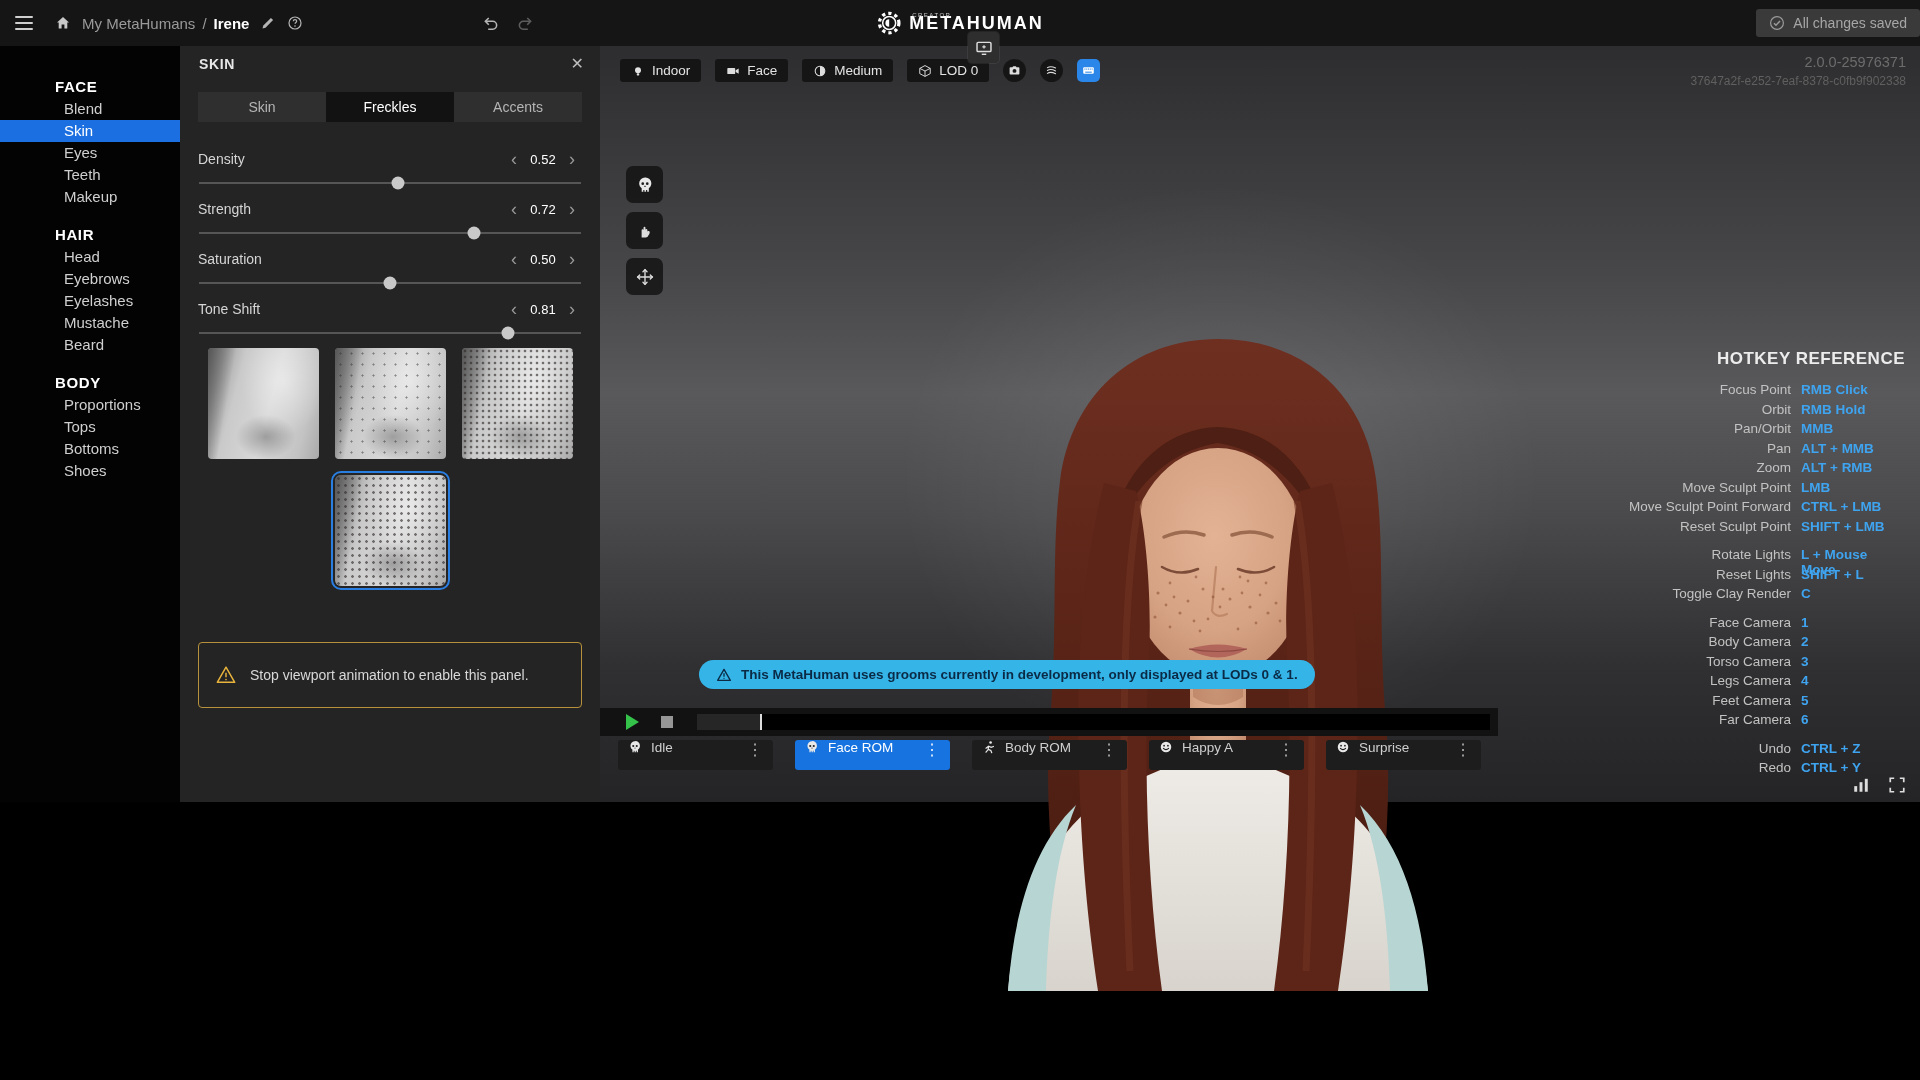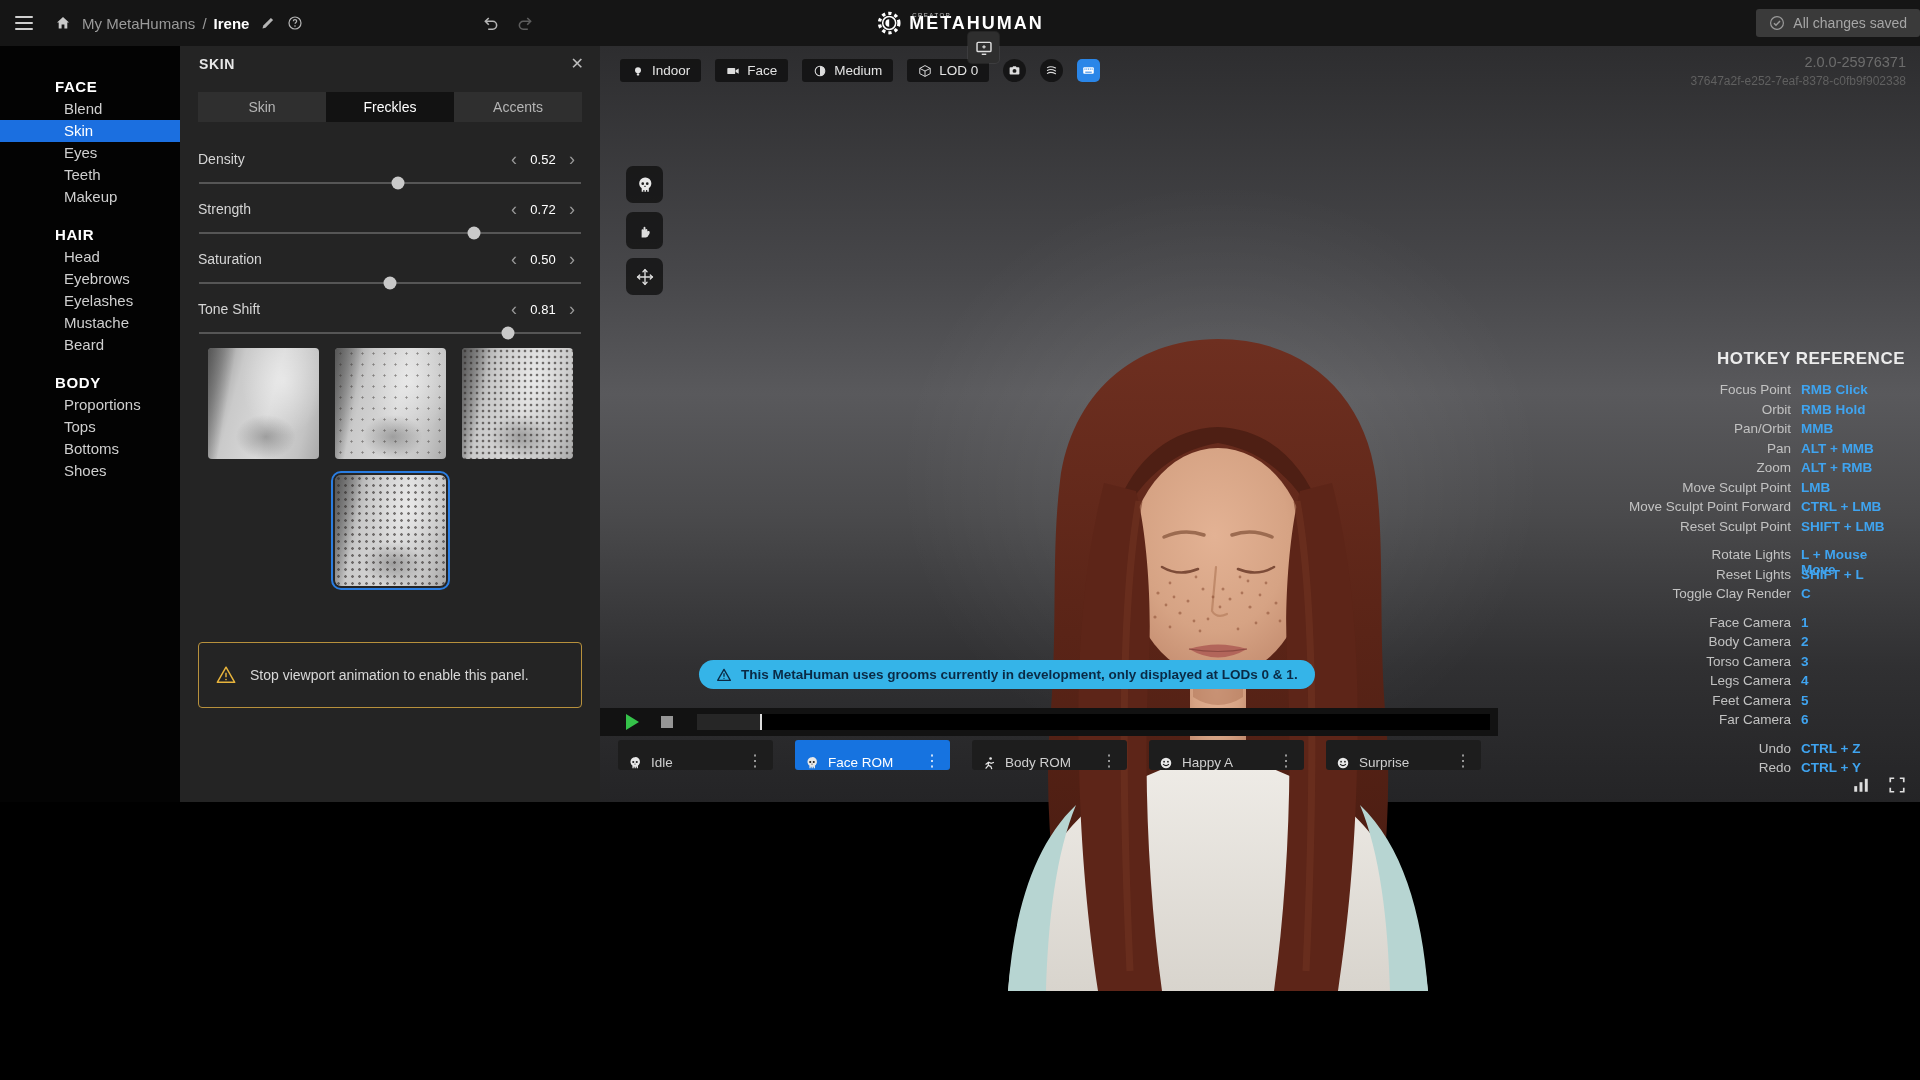--- a/index.html
+++ b/index.html
@@ -110,21 +110,21 @@
   .notification{position:absolute;bottom:113px;left:99px;height:29px;background:#35b4e8;border-radius:15px;display:flex;align-items:center;gap:9px;padding:0 17px;color:#0a2a45;font-size:13.5px;font-weight:700;z-index:6;white-space:nowrap;}
 
   .playbar{position:absolute;left:0;bottom:66px;width:898px;height:28px;background:#121212;display:flex;align-items:center;z-index:6;}
   .play{width:0;height:0;border-left:13px solid #35c24a;border-top:8px solid transparent;border-bottom:8px solid transparent;margin-left:26px;cursor:pointer;}
   .stop{width:12px;height:12px;background:#969696;margin-left:22px;cursor:pointer;}
   .timeline{flex:1;height:16px;background:#000;margin:0 8px 0 24px;position:relative;cursor:pointer;}
   .tl-buffer{position:absolute;left:0;top:0;bottom:0;background:#262626;}
   .tl-head{position:absolute;top:0;bottom:0;width:2px;background:#dcdcdc;}
 
   .anim-row{position:absolute;left:18px;bottom:32px;display:flex;gap:22px;z-index:6;}
-  .anim-btn{width:155px;height:30px;background:#1d1d1d;border-radius:3px;display:flex;align-items:flex-end;padding:0 7px 0 10px;cursor:pointer;color:#cfcfcf;}
+  .anim-btn{width:155px;height:30px;background:#1d1d1d;border-radius:3px;display:flex;align-items:flex-start;padding:0 7px 0 10px;cursor:pointer;color:#cfcfcf;}
   .anim-btn.selected{background:#1673e0;color:#fff;}
   .anim-label{flex:1;font-size:13.5px;margin-left:9px;text-align:left;}
   .kebab{color:#b0b0b0;font-size:16px;padding:0 3px;cursor:pointer;}
   .anim-btn.selected .kebab{color:#eaf2fc;}
 
   .vp-corner{position:absolute;right:14px;bottom:8px;display:flex;gap:18px;z-index:6;}
   .vp-corner .icon18{cursor:pointer;}
 </style>
 </head>
 <body>

